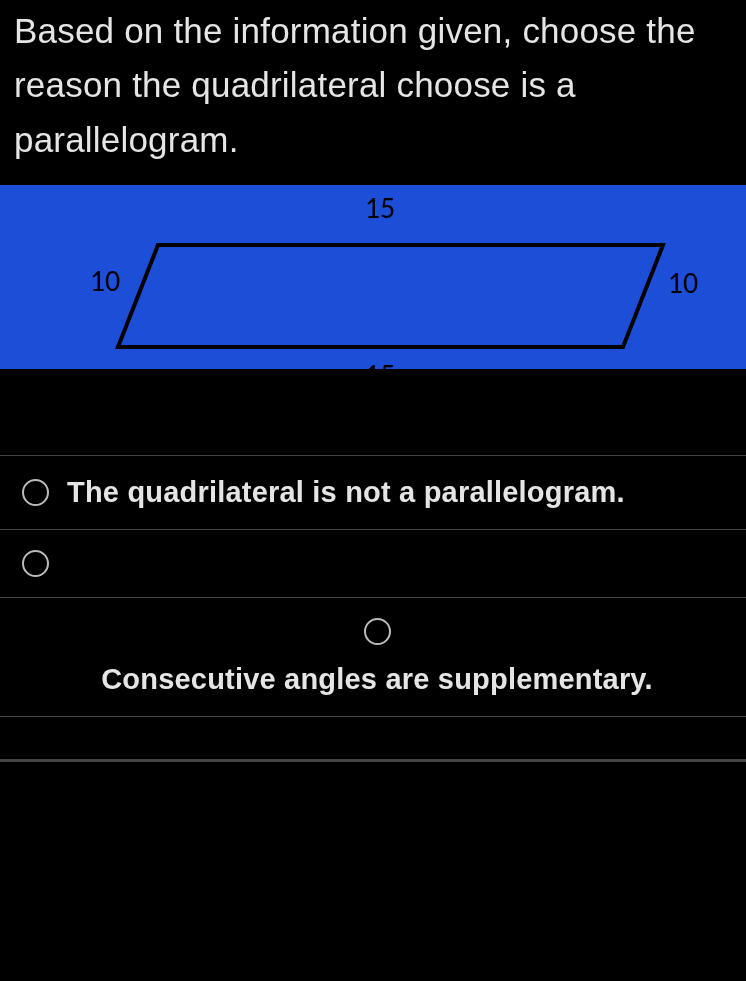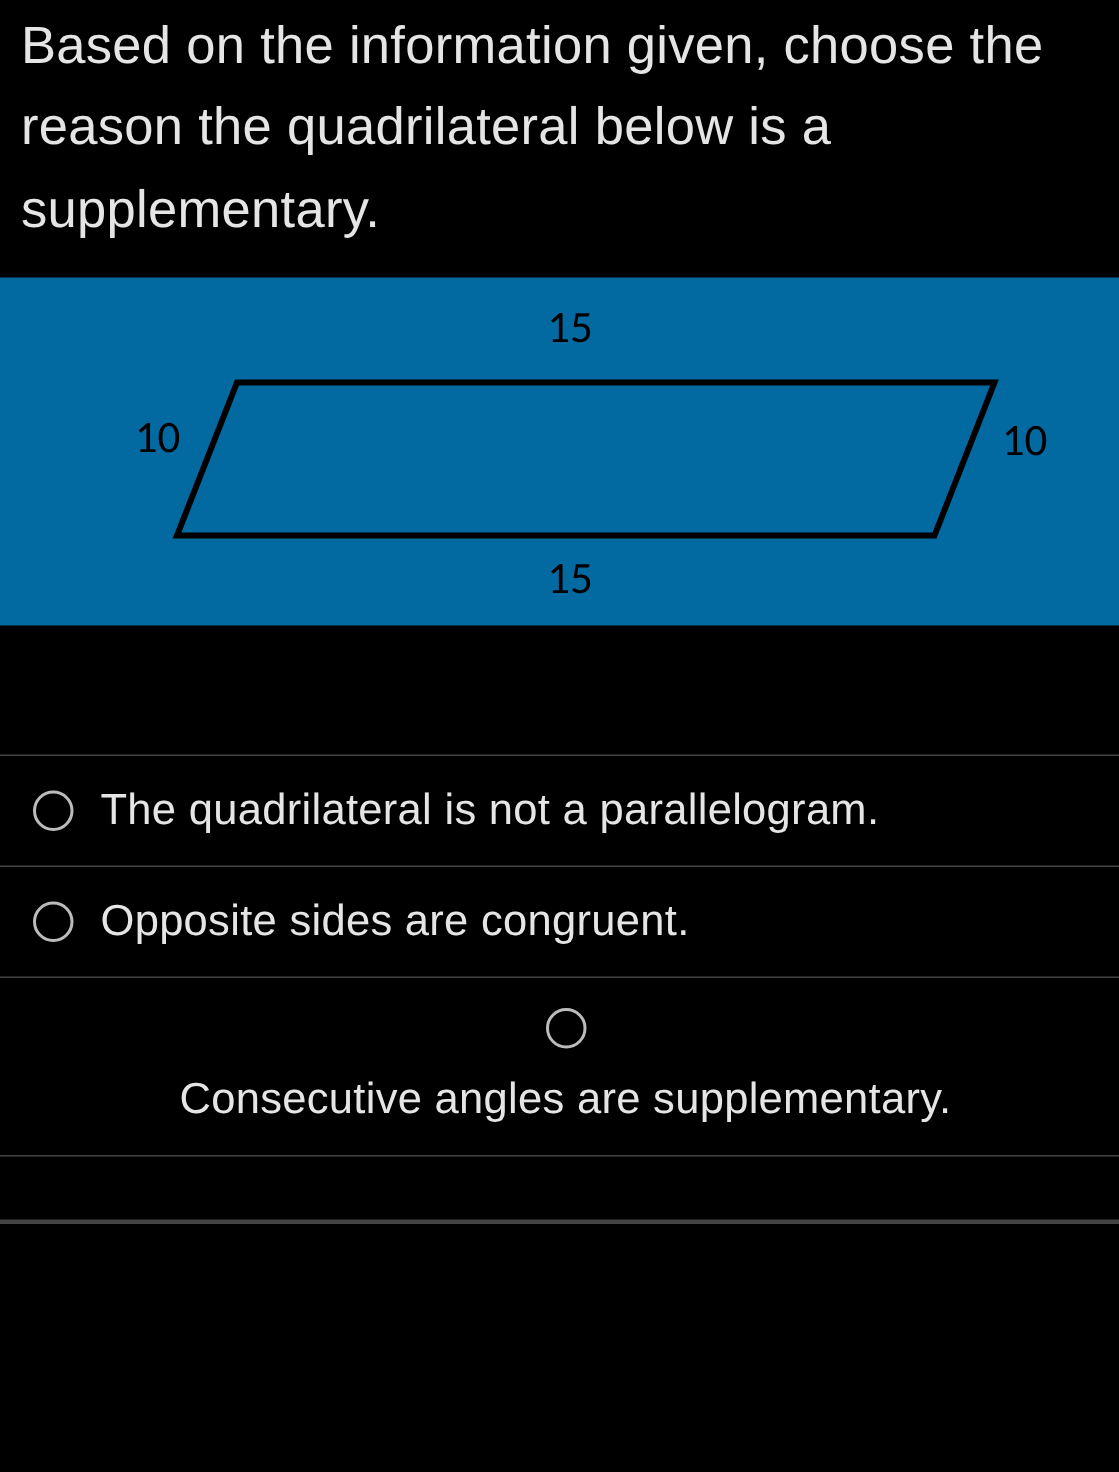--- a/index.html
+++ b/index.html
@@ -16,25 +16,24 @@
       overflow: hidden;
     }
     .question-text {
       font-size: 35px;
       font-weight: 300;
       line-height: 1.55;
       padding: 4px 14px 18px 14px;
       letter-spacing: 0.2px;
     }
     .figure-container {
-      background: #0369a1;
+      background: #1d4ed8;
       width: 100%;
-      height: 232px;
+      height: 184px;
       display: flex;
-      align-items: center;
       justify-content: center;
       position: relative;
     }
     .figure-svg {
       display: block;
     }
     .options-container {
       margin-top: 86px;
     }
     .option-row {
@@ -51,53 +50,52 @@
     }
     .radio-circle {
       width: 27px;
       height: 27px;
       border: 2.5px solid #bbb;
       border-radius: 50%;
       flex-shrink: 0;
     }
     .option-label {
       font-size: 29px;
-      font-weight: 400;
+      font-weight: 700;
       letter-spacing: 0.2px;
       color: #e5e5e5;
     }
     .bottom-bar {
       margin-top: 42px;
       height: 3px;
       background: #444;
     }
   </style>
 </head>
 <body>
 
-<div class="question-text">Based on the information given, choose the reason the quadrilateral below is a supplementary.</div>
+<div class="question-text">Based on the information given, choose the reason the quadrilateral choose is a parallelogram.</div>
 
 <div class="figure-container">
   <svg class="figure-svg" width="720" height="212" viewBox="0 0 720 212">
     <polygon points="145,60 650,60 610,162 105,162" fill="none" stroke="#000" stroke-width="4" stroke-linejoin="miter"></polygon>
     <text x="367" y="33" font-family="Calibri, Arial, sans-serif" font-size="30" fill="#000" text-anchor="middle">15</text>
     <text x="92" y="106" font-family="Calibri, Arial, sans-serif" font-size="30" fill="#000" text-anchor="middle">10</text>
     <text x="670" y="108" font-family="Calibri, Arial, sans-serif" font-size="30" fill="#000" text-anchor="middle">10</text>
     <text x="367" y="200" font-family="Calibri, Arial, sans-serif" font-size="30" fill="#000" text-anchor="middle">15</text>
   </svg>
 </div>
 
 <div class="options-container">
   <div class="option-row">
     <span class="radio-circle"></span>
     <span class="option-label">The quadrilateral is not a parallelogram.</span>
   </div>
   <div class="option-row">
     <span class="radio-circle"></span>
-    <span class="option-label">Opposite sides are congruent.</span>
   </div>
   <div class="option-row">
     <span class="radio-circle"></span>
     <span class="option-label">Consecutive angles are supplementary.</span>
   </div>
 </div>
 
 <div class="bottom-bar"></div>
 
 </body></html>

